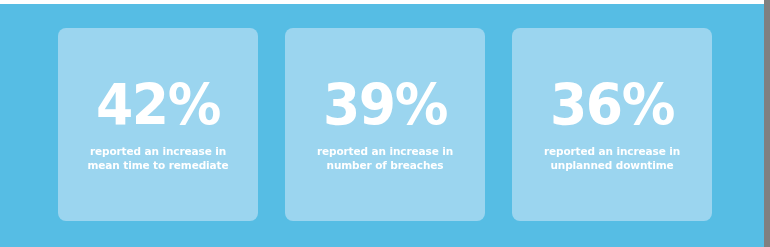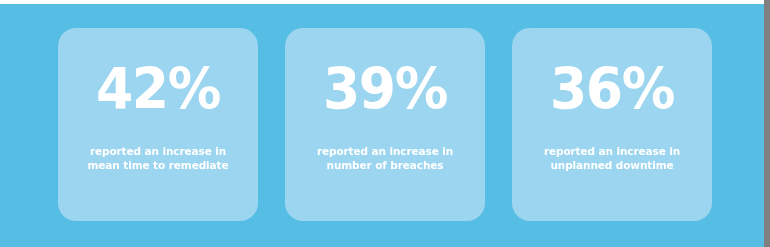--- a/index.html
+++ b/index.html
@@ -36,21 +36,21 @@
     width: 654px;
     height: 193px;
     display: flex;
     justify-content: space-between;
     align-items: stretch;
   }
   .stat-card {
     width: 200px;
     height: 193px;
     background: #9bd5ef;
-    border-radius: 18px;
+    border-radius: 8px;
     display: flex;
     flex-direction: column;
     align-items: center;
     justify-content: center;
     box-sizing: border-box;
     padding: 0 8px;
   }
   .stat-value {
     color: #ffffff;
     font-family: "DejaVu Sans", sans-serif;
@@ -64,21 +64,21 @@
   }
   .stat-caption {
     color: #ffffff;
     font-family: "DejaVu Sans", sans-serif;
     font-weight: bold;
     font-size: 10.5px;
     line-height: 1.35;
     text-align: center;
     letter-spacing: -0.1px;
     white-space: pre-line;
-    margin: 16px;
+    margin: 0;
   }
   .scrollbar-track {
     position: absolute;
     right: 0;
     top: 0;
     width: 6px;
     height: 247px;
     background: #808080;
   }
   .top-edge {

